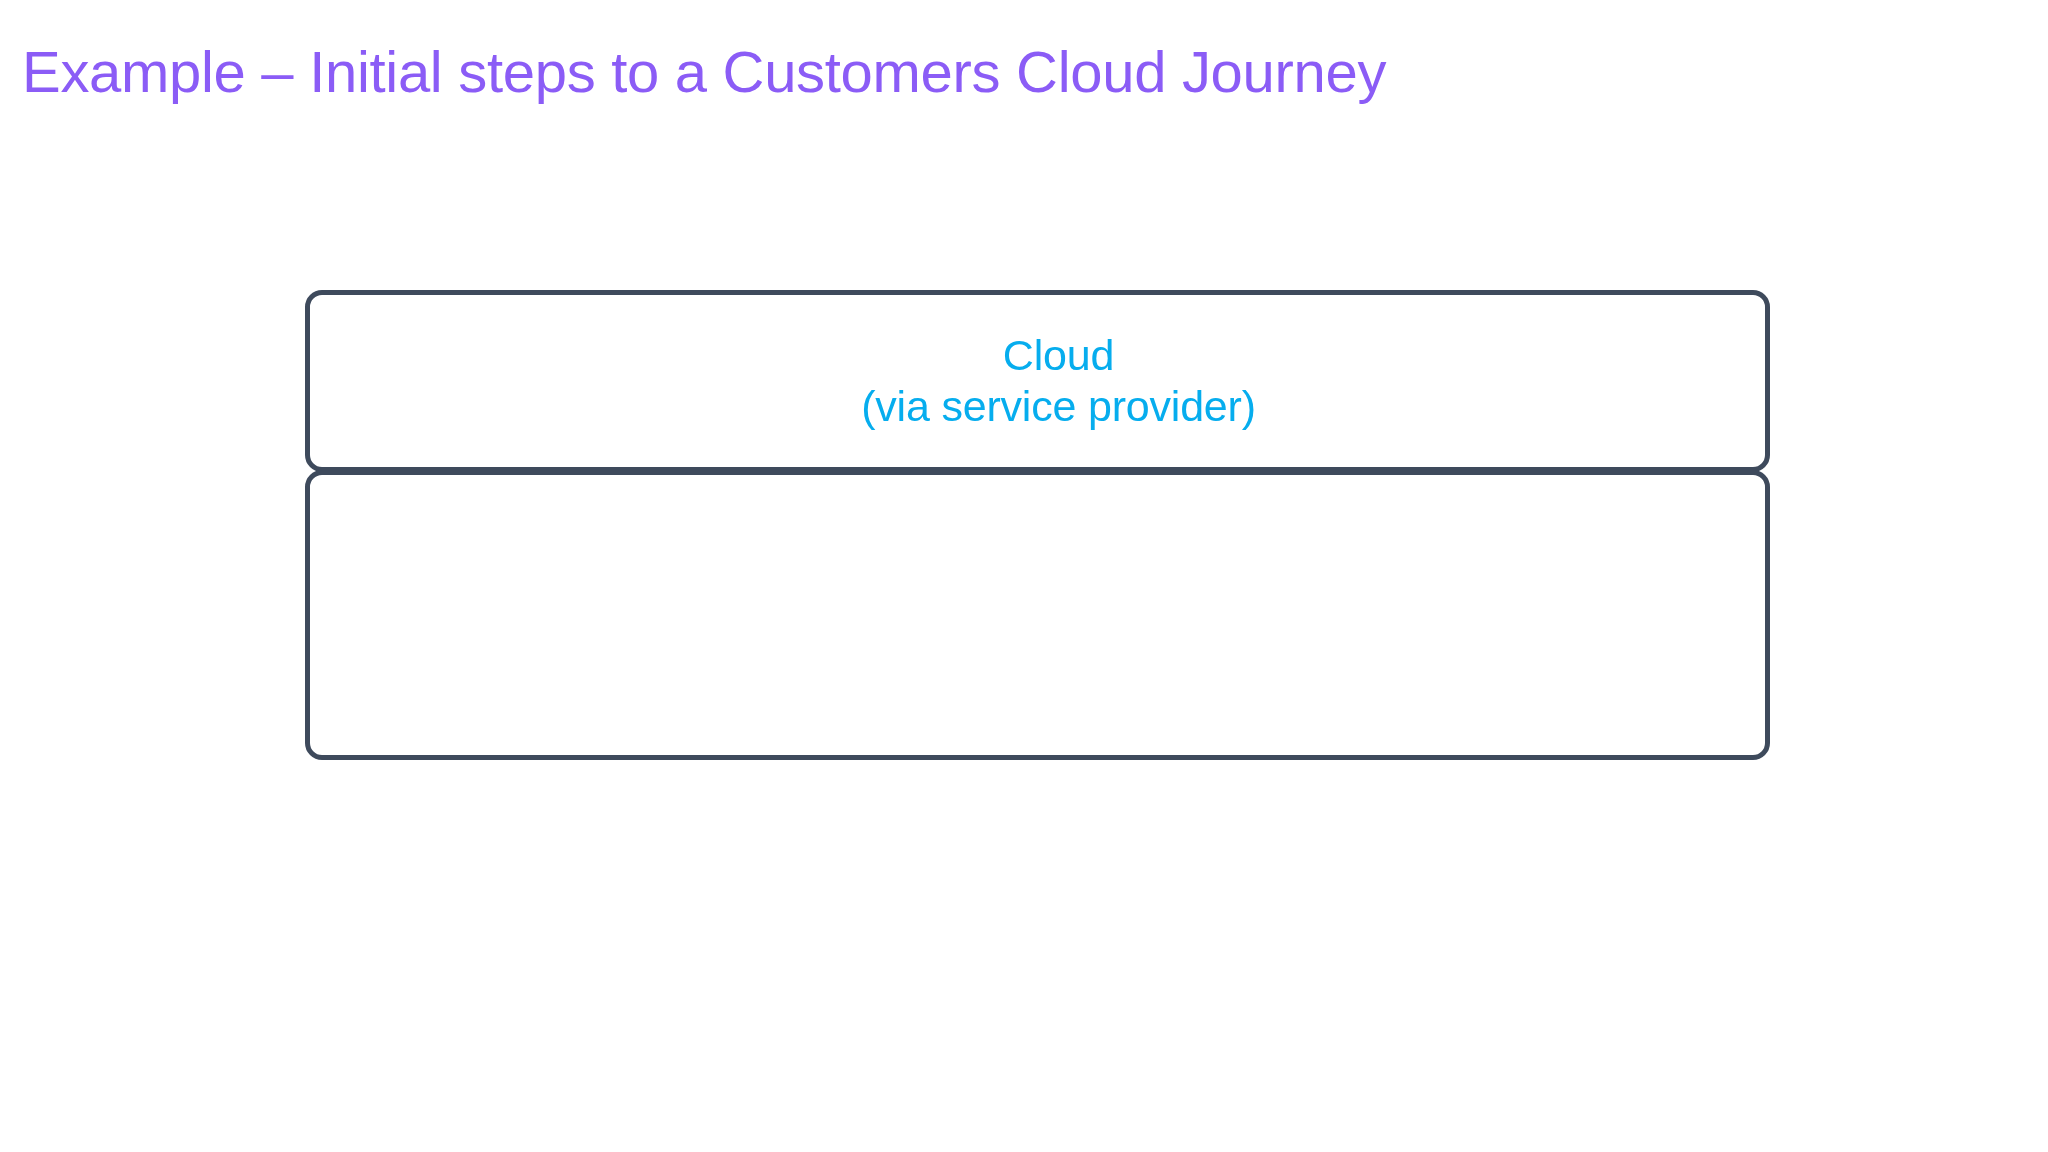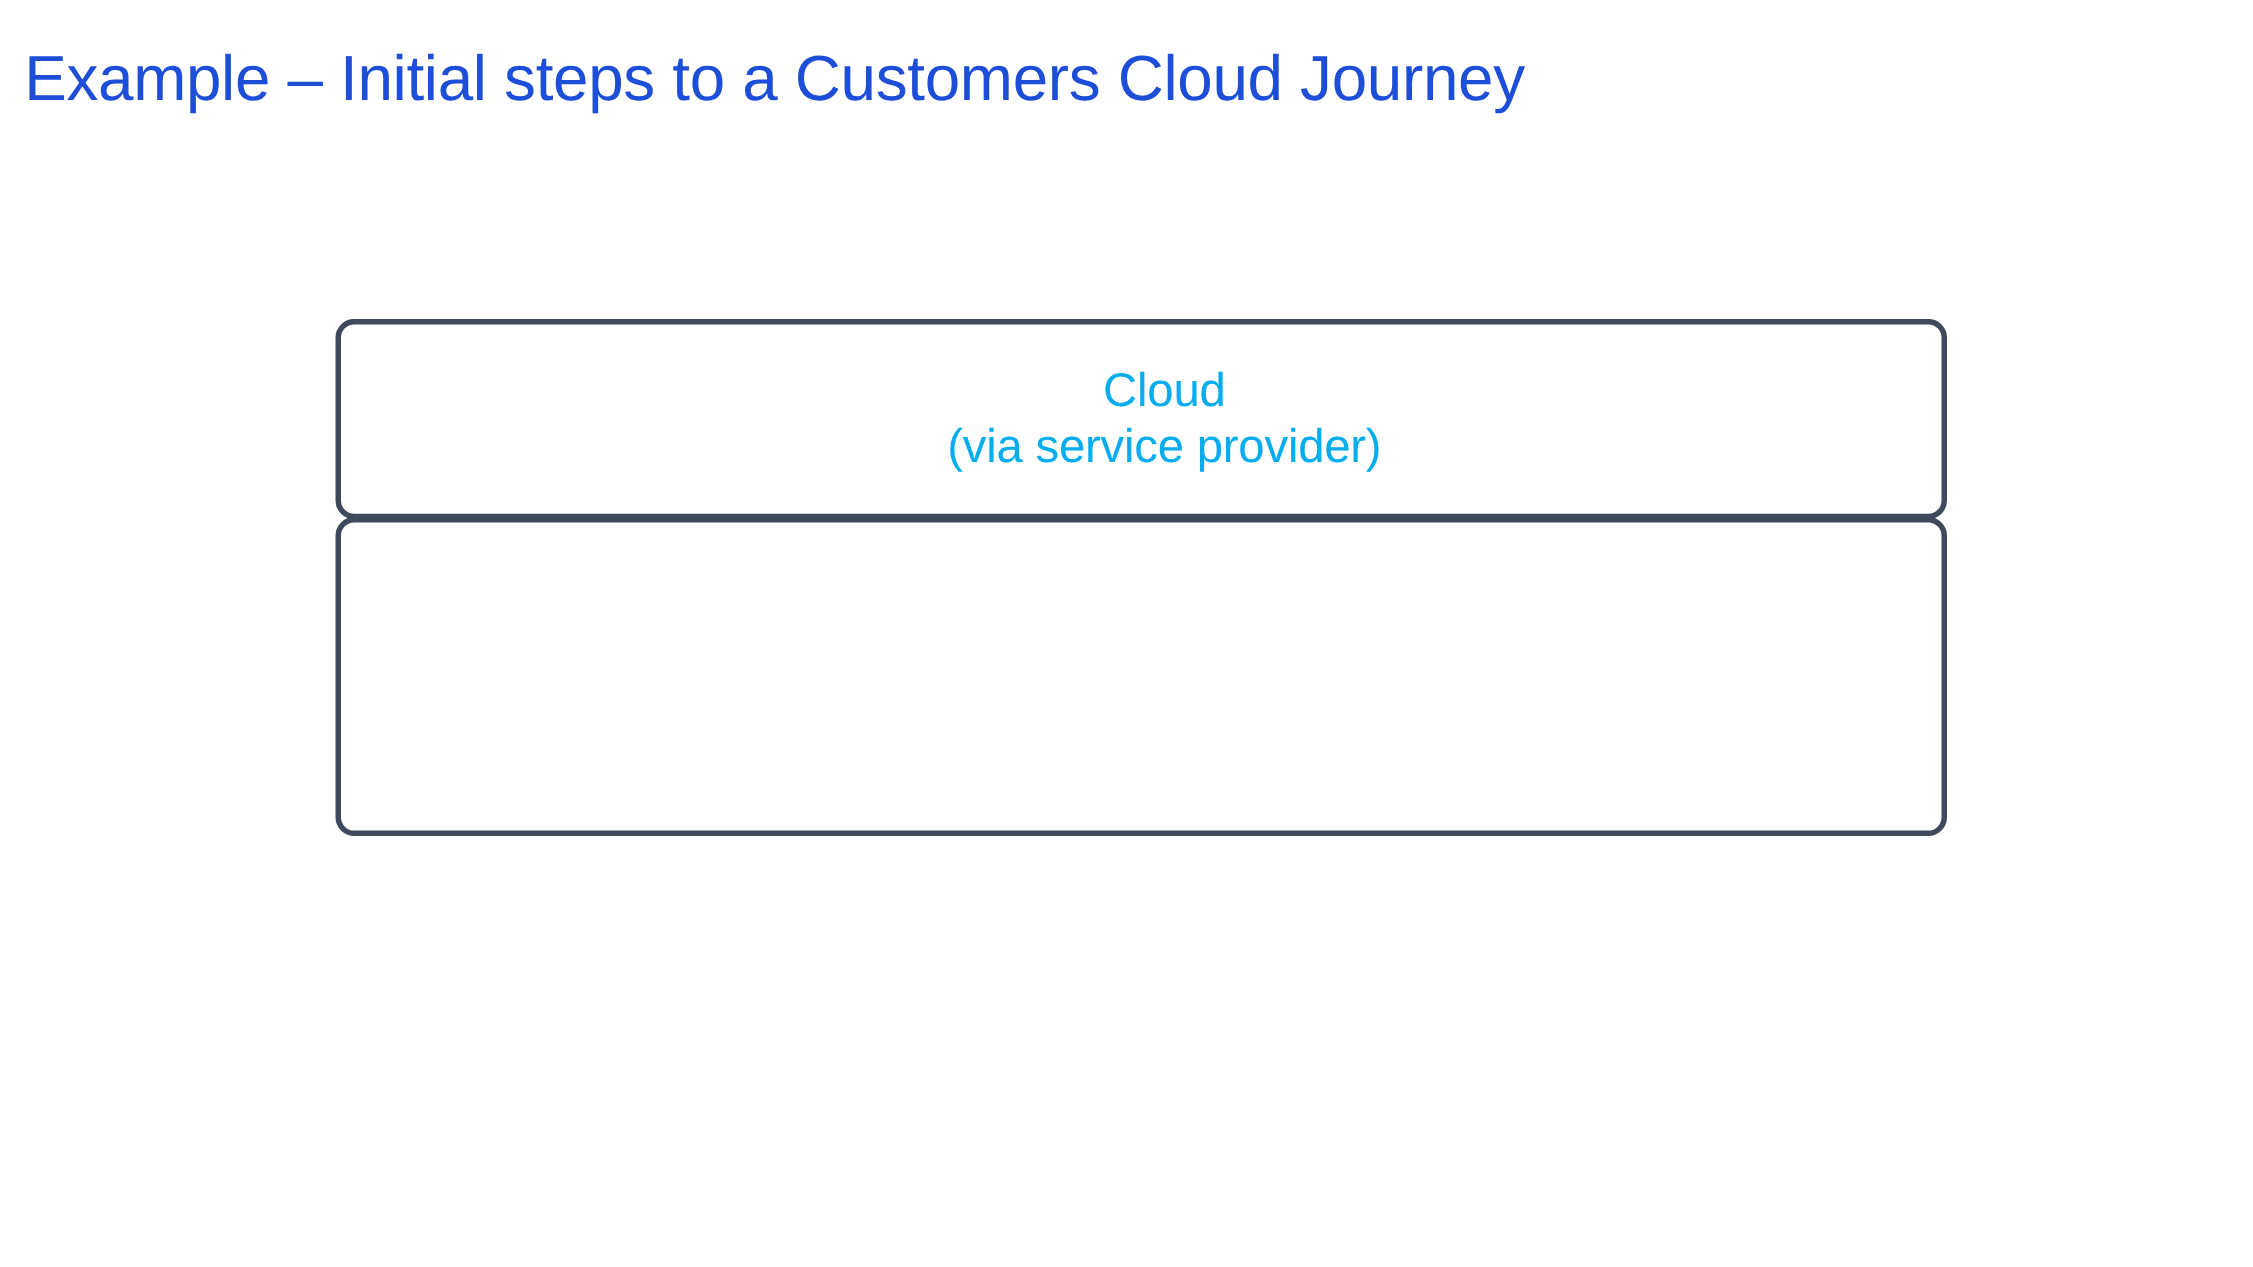--- a/index.html
+++ b/index.html
@@ -29,21 +29,21 @@
   #slide-title {
     position: absolute;
     left: 22px;
     top: 28px;
     width: 1900px;
     height: 88px;
     line-height: 88px;
     font-size: 58px;
     font-weight: 400;
     letter-spacing: -0.3px;
-    color: #1d4ed8;
+    color: #8b5cf6;
     white-space: nowrap;
     text-align: left;
   }
 
   
   #layer-stack {
     position: absolute;
     left: 305px;
     top: 290px;
     width: 1465px;

